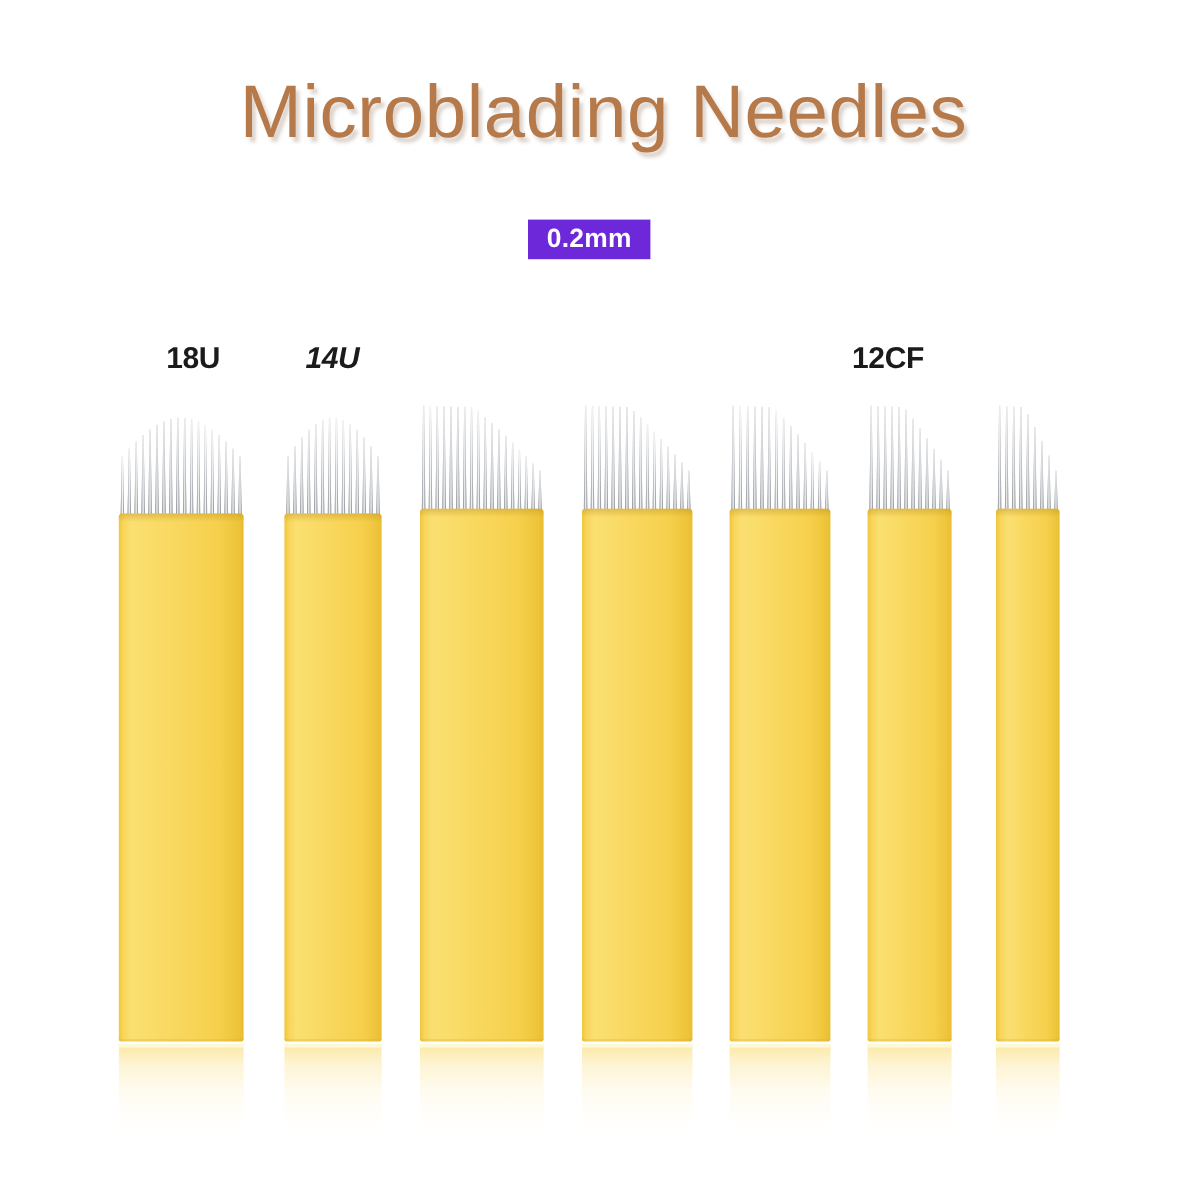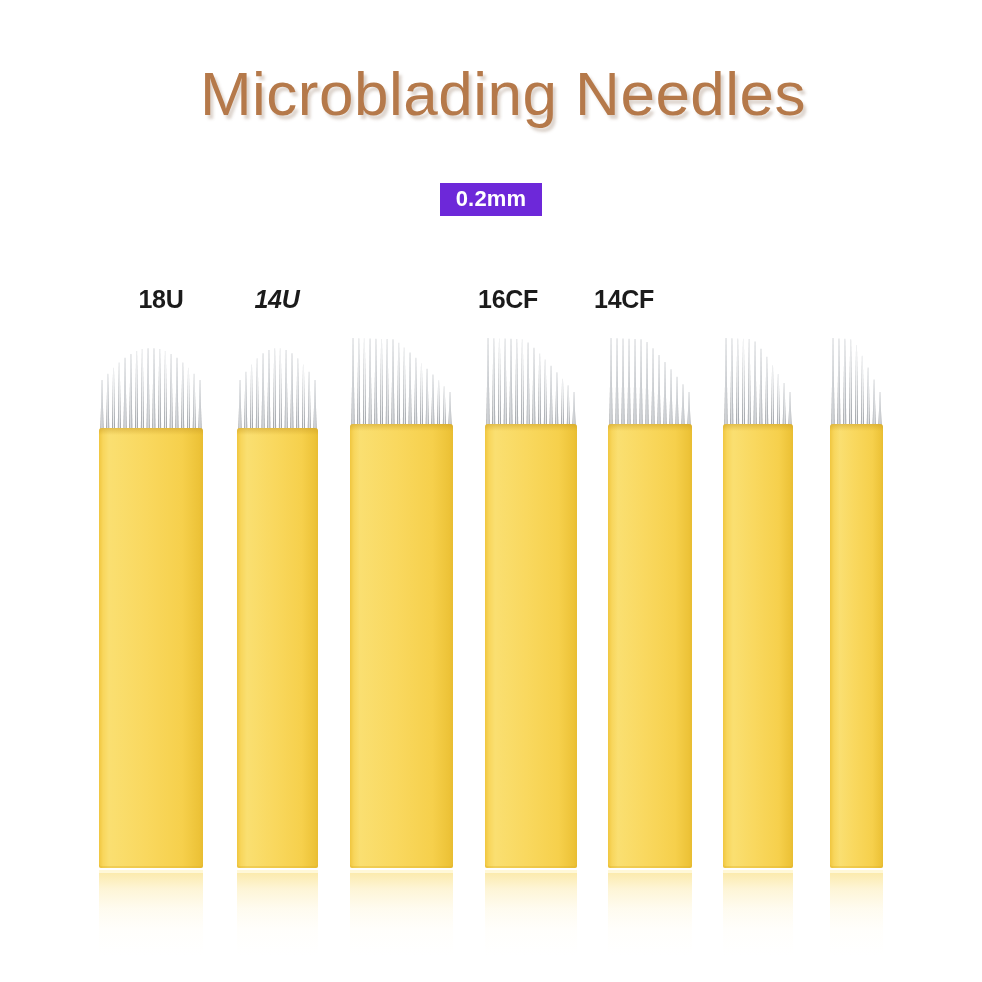--- a/index.html
+++ b/index.html
@@ -229,21 +229,20 @@
         <path d="M87.08823529411765 91 L88.13823529411765 44.26047924900546 L89.03823529411765 44.26047924900546 L90.08823529411765 91 Z" fill="url(#ng2)"></path>
         <path d="M92.79411764705883 91 L93.84411764705882 50.1400711736888 L94.74411764705883 50.1400711736888 L95.79411764705883 91 Z" fill="url(#ng2)"></path>
         <path d="M98.5 91 L99.55 56.10000000000001 L100.45 56.10000000000001 L101.5 91 Z" fill="url(#ng2)"></path>
       </svg>
       <div class="handle" style="left: 350px; top: 424px; width: 103px; height: 444px;">
         <div class="handle-top-shade"></div>
       </div>
       <div class="reflection" style="left: 350px; top: 870px; width: 103px; height: 86px;">
         <div class="reflection-sheen"></div>
       </div>
-      <div class="needle-label" style="left: 438px; width: 140px;">16CF</div>
       <svg class="blade" width="92" height="92" viewBox="0 0 92 92" style="left: 485px; top: 336px;">
         <defs>
           <linearGradient id="ng3" x1="0" y1="0" x2="1" y2="0">
             <stop offset="0%" stop-color="#6d7176"></stop>
             <stop offset="30%" stop-color="#c9ccd0"></stop>
             <stop offset="52%" stop-color="#f2f3f4"></stop>
             <stop offset="75%" stop-color="#b4b8bd"></stop>
             <stop offset="100%" stop-color="#70747a"></stop>
           </linearGradient>
         </defs>
@@ -263,21 +262,20 @@
         <path d="M76.03333333333333 91 L77.08333333333333 42.707250867297745 L77.98333333333333 42.707250867297745 L79.03333333333333 91 Z" fill="url(#ng3)"></path>
         <path d="M81.76666666666667 91 L82.81666666666666 49.351308188279894 L83.71666666666667 49.351308188279894 L84.76666666666667 91 Z" fill="url(#ng3)"></path>
         <path d="M87.5 91 L88.55 56.10000000000001 L89.45 56.10000000000001 L90.5 91 Z" fill="url(#ng3)"></path>
       </svg>
       <div class="handle" style="left: 485px; top: 424px; width: 92px; height: 444px;">
         <div class="handle-top-shade"></div>
       </div>
       <div class="reflection" style="left: 485px; top: 870px; width: 92px; height: 86px;">
         <div class="reflection-sheen"></div>
       </div>
-      <div class="needle-label" style="left: 554px; width: 140px;">14CF</div>
       <svg class="blade" width="84" height="92" viewBox="0 0 84 92" style="left: 608px; top: 336px;">
         <defs>
           <linearGradient id="ng4" x1="0" y1="0" x2="1" y2="0">
             <stop offset="0%" stop-color="#6d7176"></stop>
             <stop offset="30%" stop-color="#c9ccd0"></stop>
             <stop offset="52%" stop-color="#f2f3f4"></stop>
             <stop offset="75%" stop-color="#b4b8bd"></stop>
             <stop offset="100%" stop-color="#70747a"></stop>
           </linearGradient>
         </defs>
@@ -295,20 +293,21 @@
         <path d="M67.5 91 L68.55 40.6859956972501 L69.45 40.6859956972501 L70.5 91 Z" fill="url(#ng4)"></path>
         <path d="M73.5 91 L74.55 48.3220320999499 L75.45 48.3220320999499 L76.5 91 Z" fill="url(#ng4)"></path>
         <path d="M79.5 91 L80.55 56.10000000000001 L81.45 56.10000000000001 L82.5 91 Z" fill="url(#ng4)"></path>
       </svg>
       <div class="handle" style="left: 608px; top: 424px; width: 84px; height: 444px;">
         <div class="handle-top-shade"></div>
       </div>
       <div class="reflection" style="left: 608px; top: 870px; width: 84px; height: 86px;">
         <div class="reflection-sheen"></div>
       </div>
+      <div class="needle-label" style="left: 670px; width: 140px;">12CF</div>
       <svg class="blade" width="70" height="92" viewBox="0 0 70 92" style="left: 723px; top: 336px;">
         <defs>
           <linearGradient id="ng5" x1="0" y1="0" x2="1" y2="0">
             <stop offset="0%" stop-color="#6d7176"></stop>
             <stop offset="30%" stop-color="#c9ccd0"></stop>
             <stop offset="52%" stop-color="#f2f3f4"></stop>
             <stop offset="75%" stop-color="#b4b8bd"></stop>
             <stop offset="100%" stop-color="#70747a"></stop>
           </linearGradient>
         </defs>

